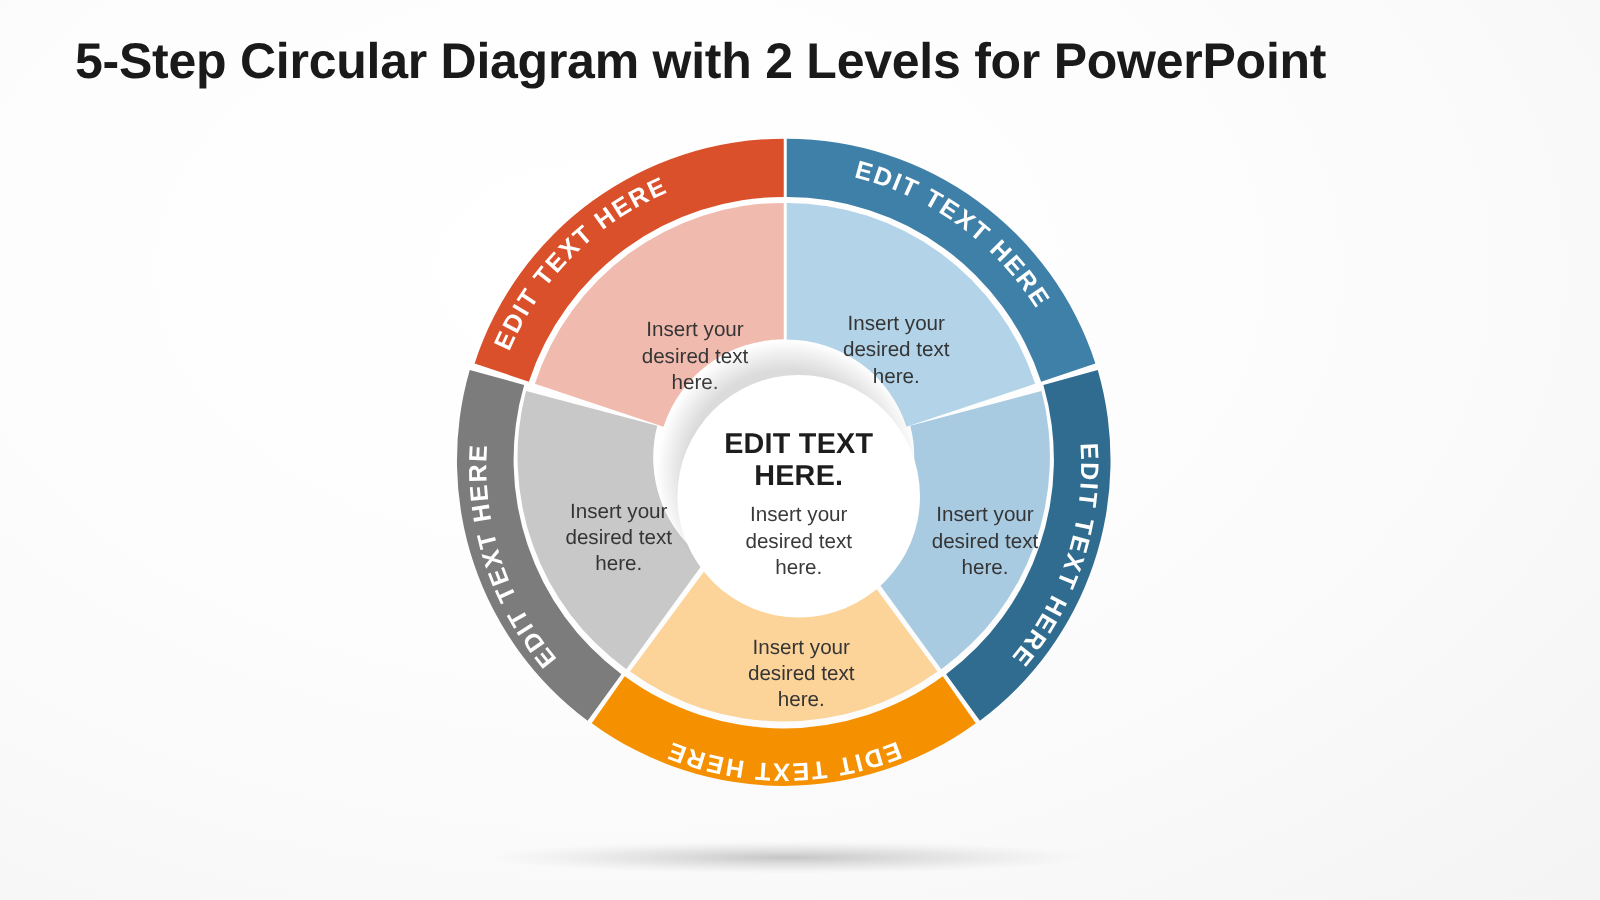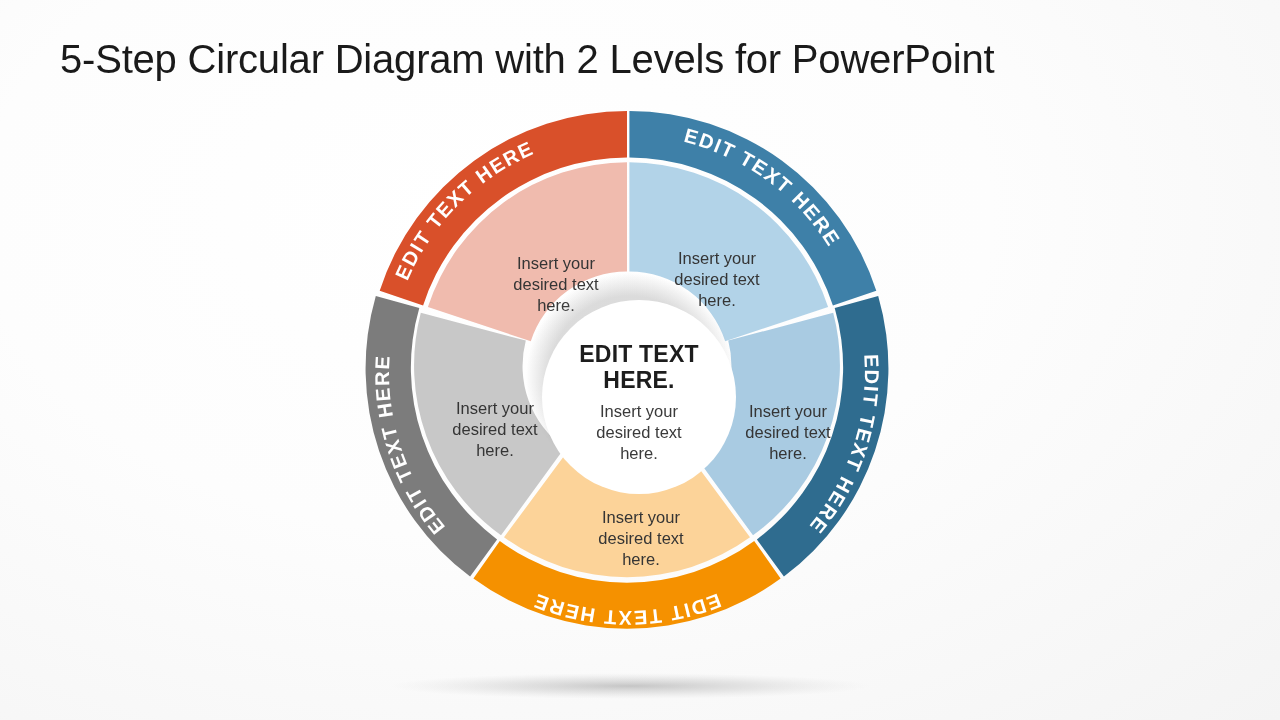--- a/index.html
+++ b/index.html
@@ -14,23 +14,23 @@
     background: radial-gradient(ellipse at 38% 30%, #ffffff 0%, #fdfdfd 45%, #f4f4f4 100%);
     position: relative;
   }
   .slide {
     position: absolute;
     inset: 0;
   }
   .title {
     position: absolute;
     left: 60px;
-    top: 37px;
+    top: 27px;
     font-size: 40px;
-    font-weight: 400;
+    font-weight: 700;
     color: #1a1a1a;
     letter-spacing: -0.2px;
     white-space: nowrap;
     font-family: "Liberation Sans", sans-serif;
   }
   .diagram-wrap {
     position: absolute;
     left: 0px;
     top: 0px;
     width: 1280px;

